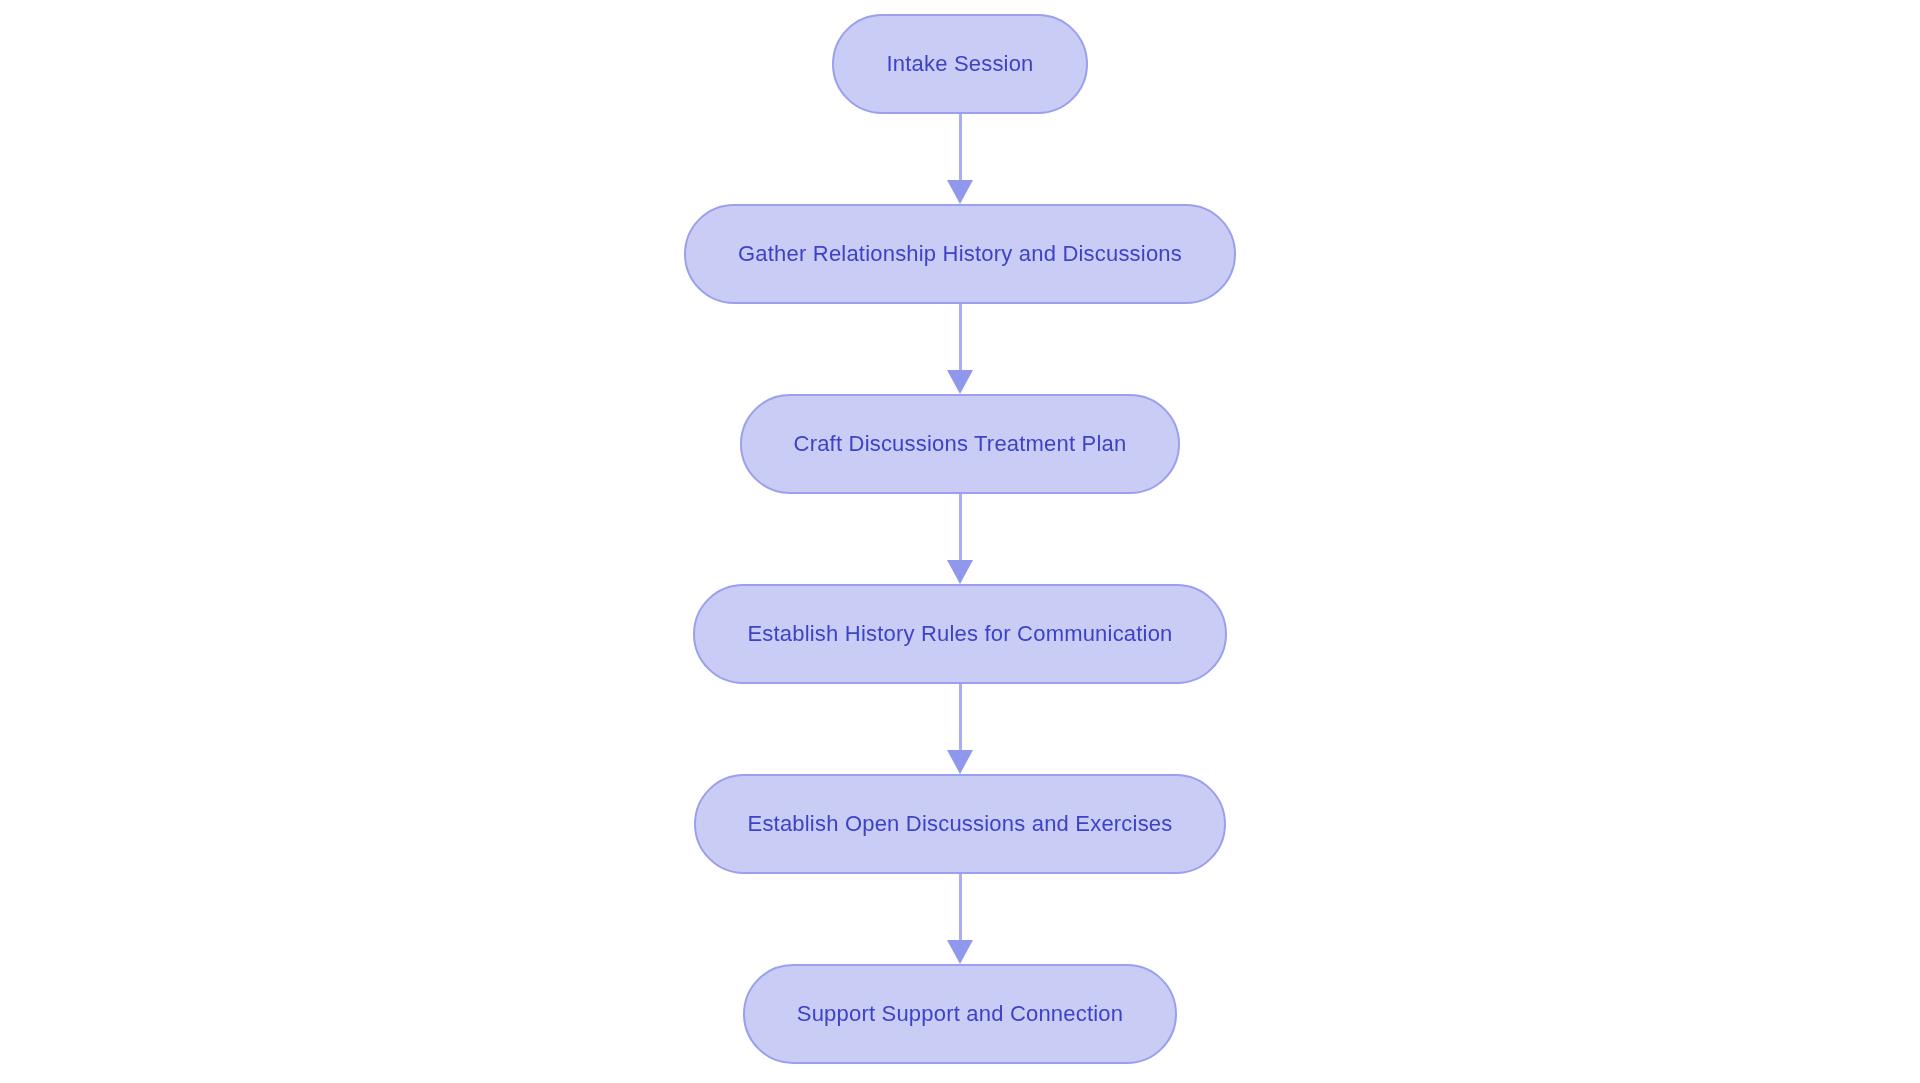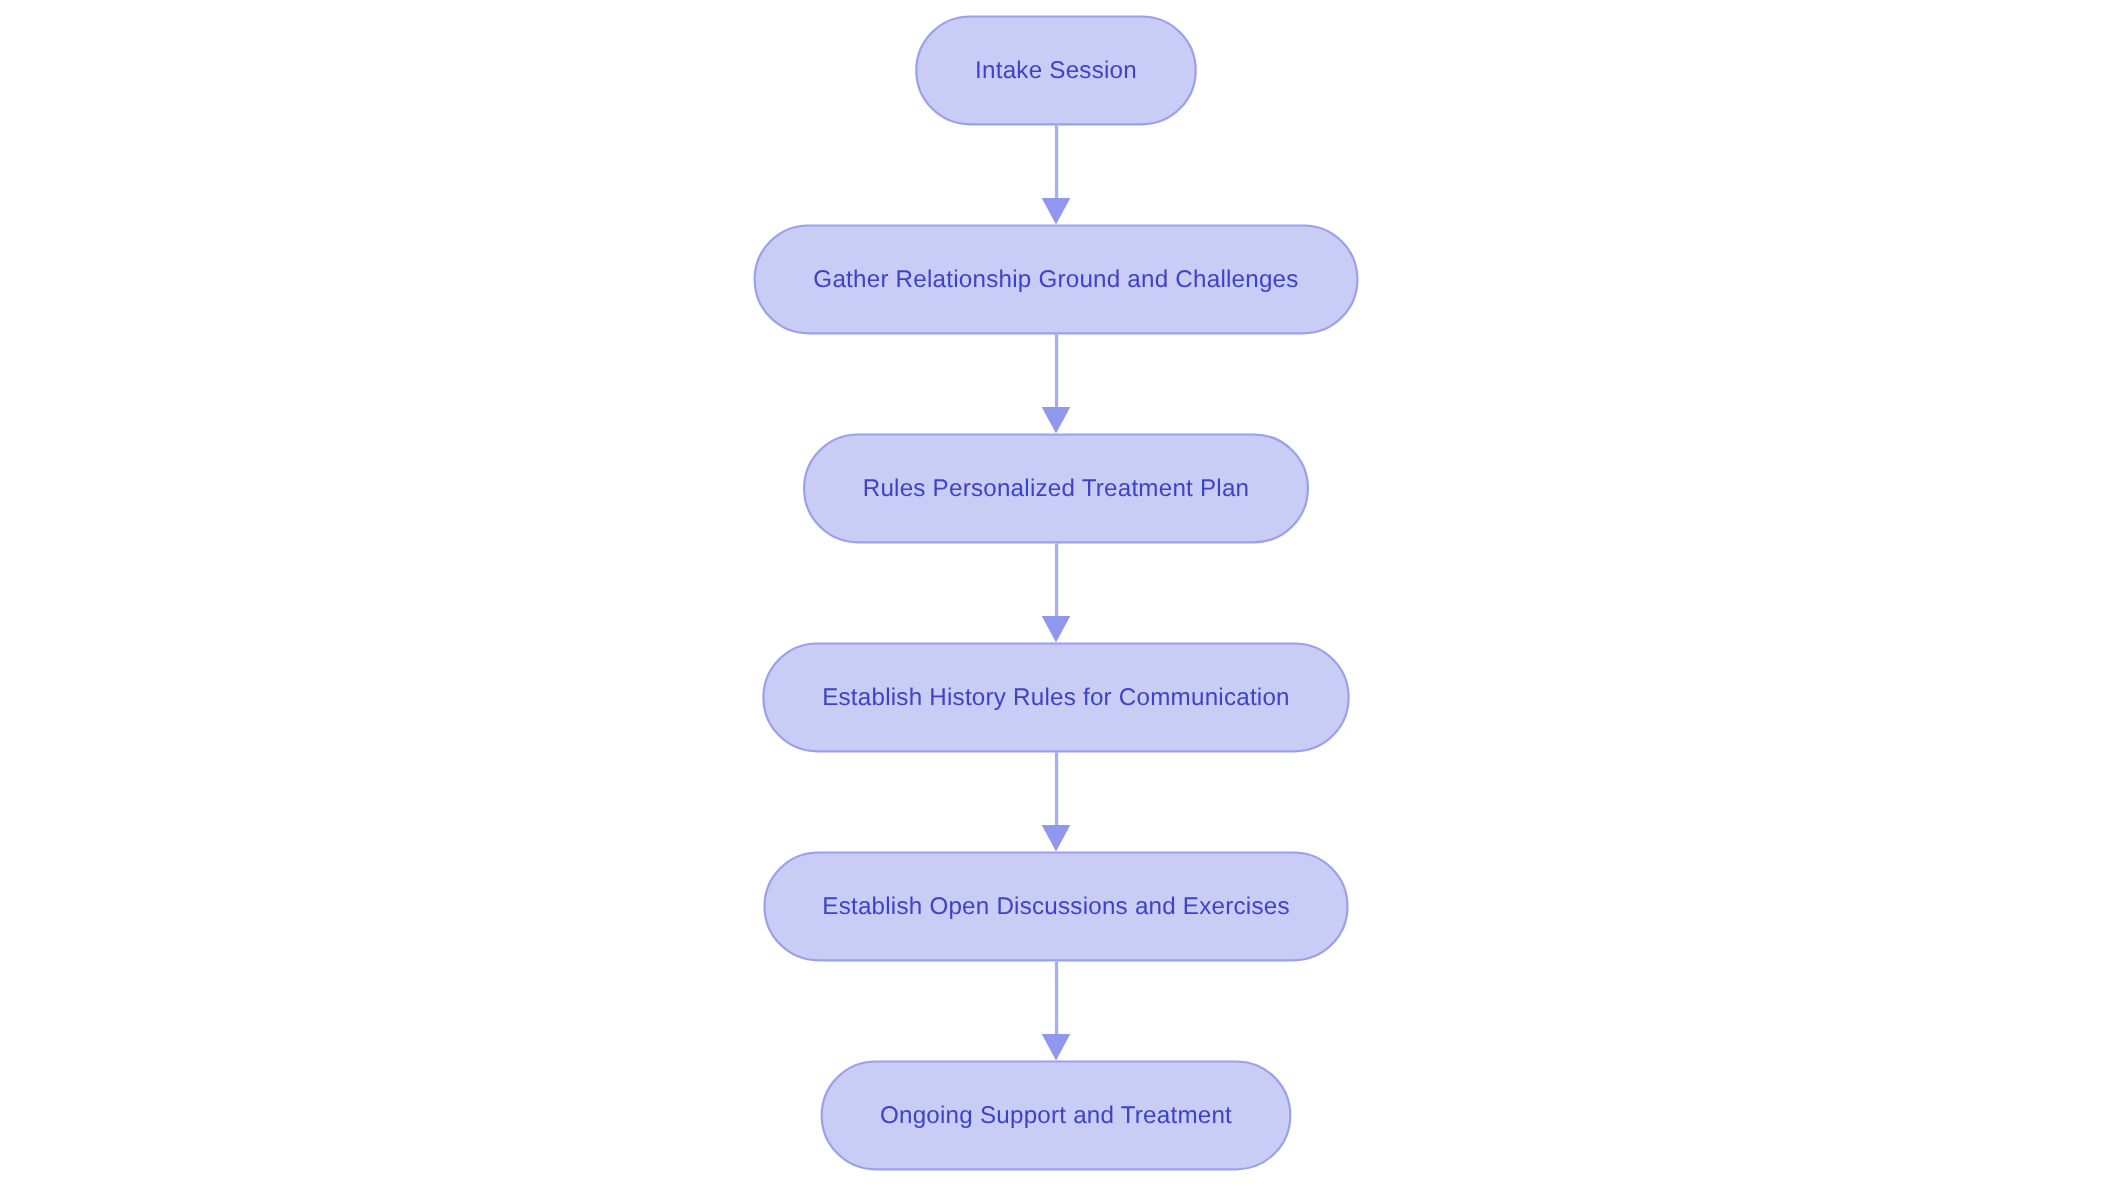--- a/index.html
+++ b/index.html
@@ -65,30 +65,30 @@
   <div class="flow-node">
     <span>Intake Session</span>
   </div>
 
   <div class="flow-arrow">
     <div class="arrow-line"></div>
     <div class="arrow-head"></div>
   </div>
 
   <div class="flow-node">
-    <span>Gather Relationship Ground and Challenges</span>
+    <span>Gather Relationship History and Discussions</span>
   </div>
 
   <div class="flow-arrow">
     <div class="arrow-line"></div>
     <div class="arrow-head"></div>
   </div>
 
   <div class="flow-node">
-    <span>Rules Personalized Treatment Plan</span>
+    <span>Craft Discussions Treatment Plan</span>
   </div>
 
   <div class="flow-arrow">
     <div class="arrow-line"></div>
     <div class="arrow-head"></div>
   </div>
 
   <div class="flow-node">
     <span>Establish History Rules for Communication</span>
   </div>
@@ -101,16 +101,16 @@
   <div class="flow-node">
     <span>Establish Open Discussions and Exercises</span>
   </div>
 
   <div class="flow-arrow">
     <div class="arrow-line"></div>
     <div class="arrow-head"></div>
   </div>
 
   <div class="flow-node">
-    <span>Ongoing Support and Treatment</span>
+    <span>Support Support and Connection</span>
   </div>
 
 </div>
 
 </body></html>

